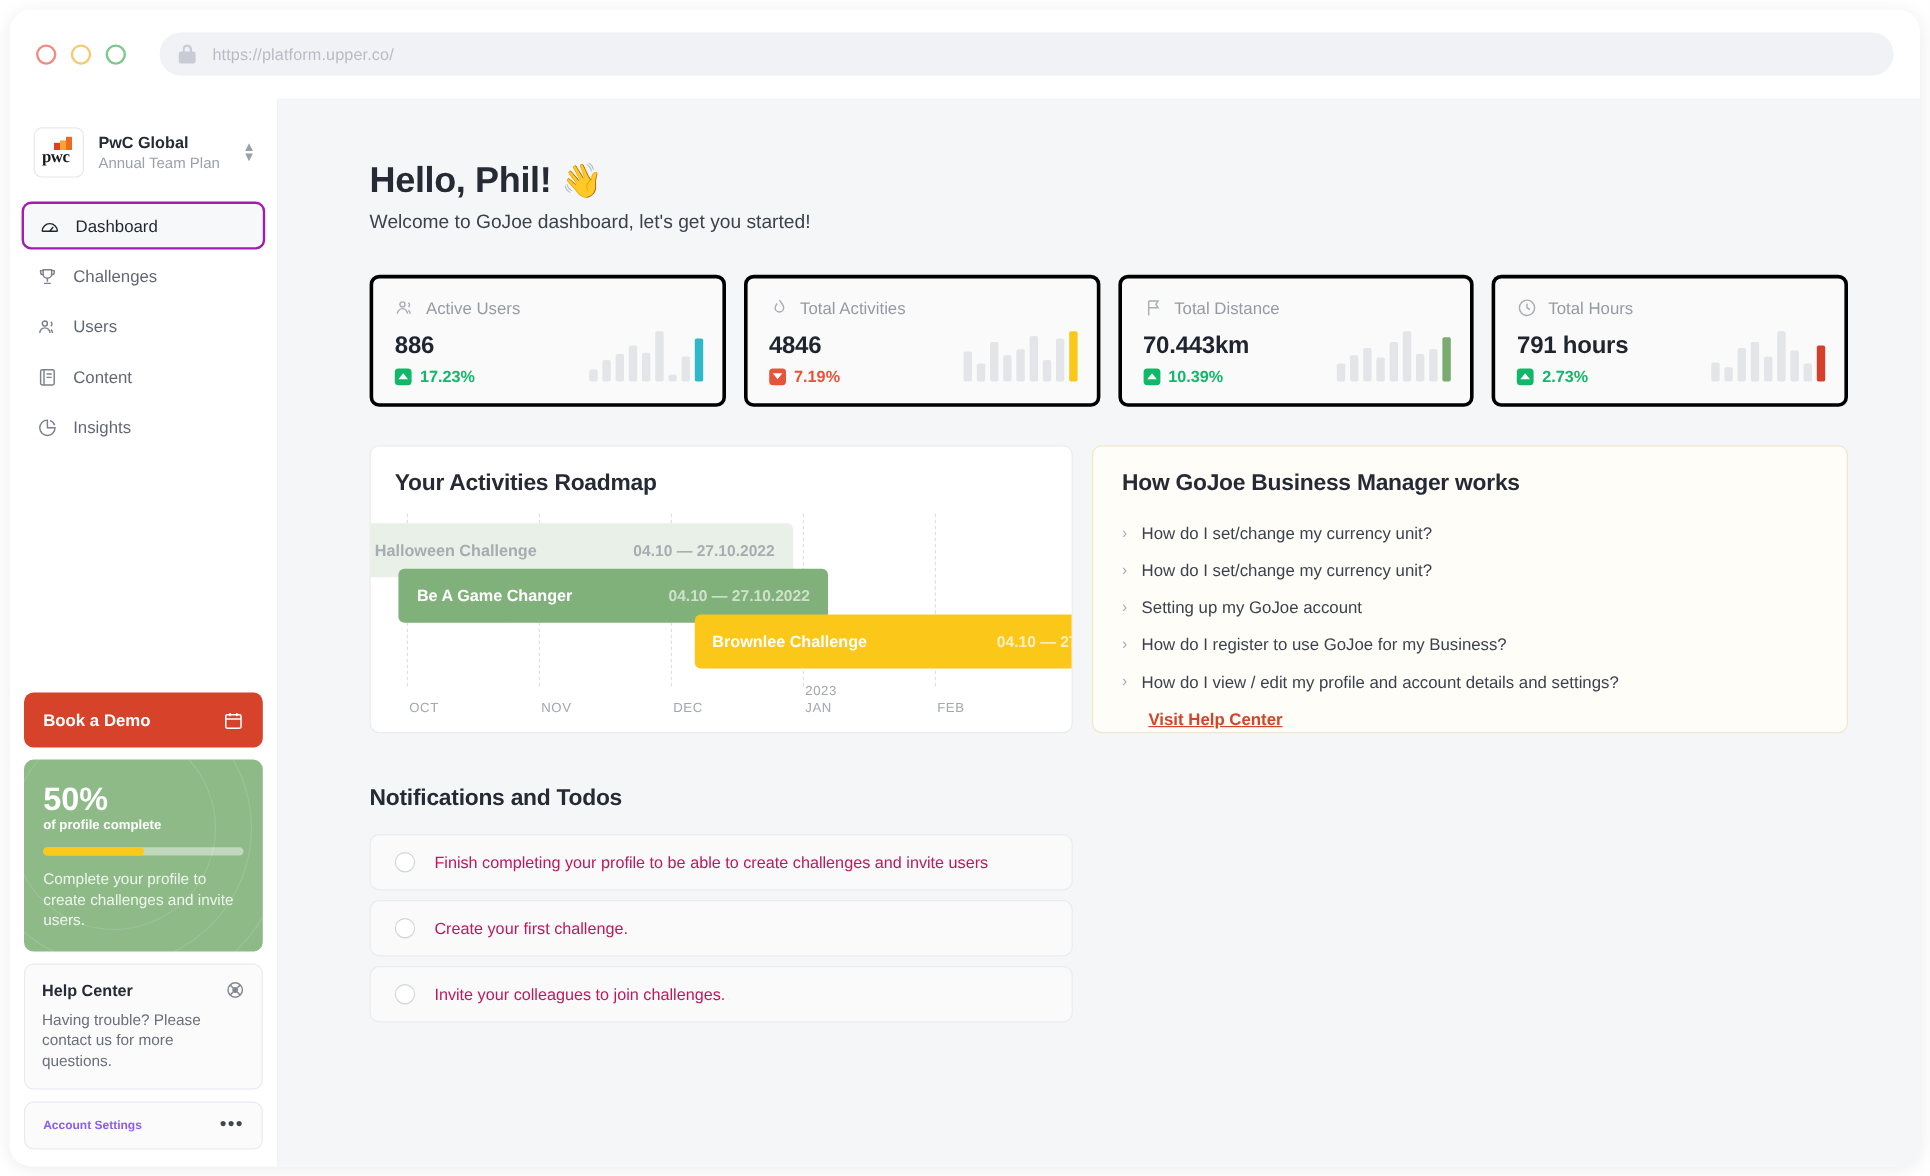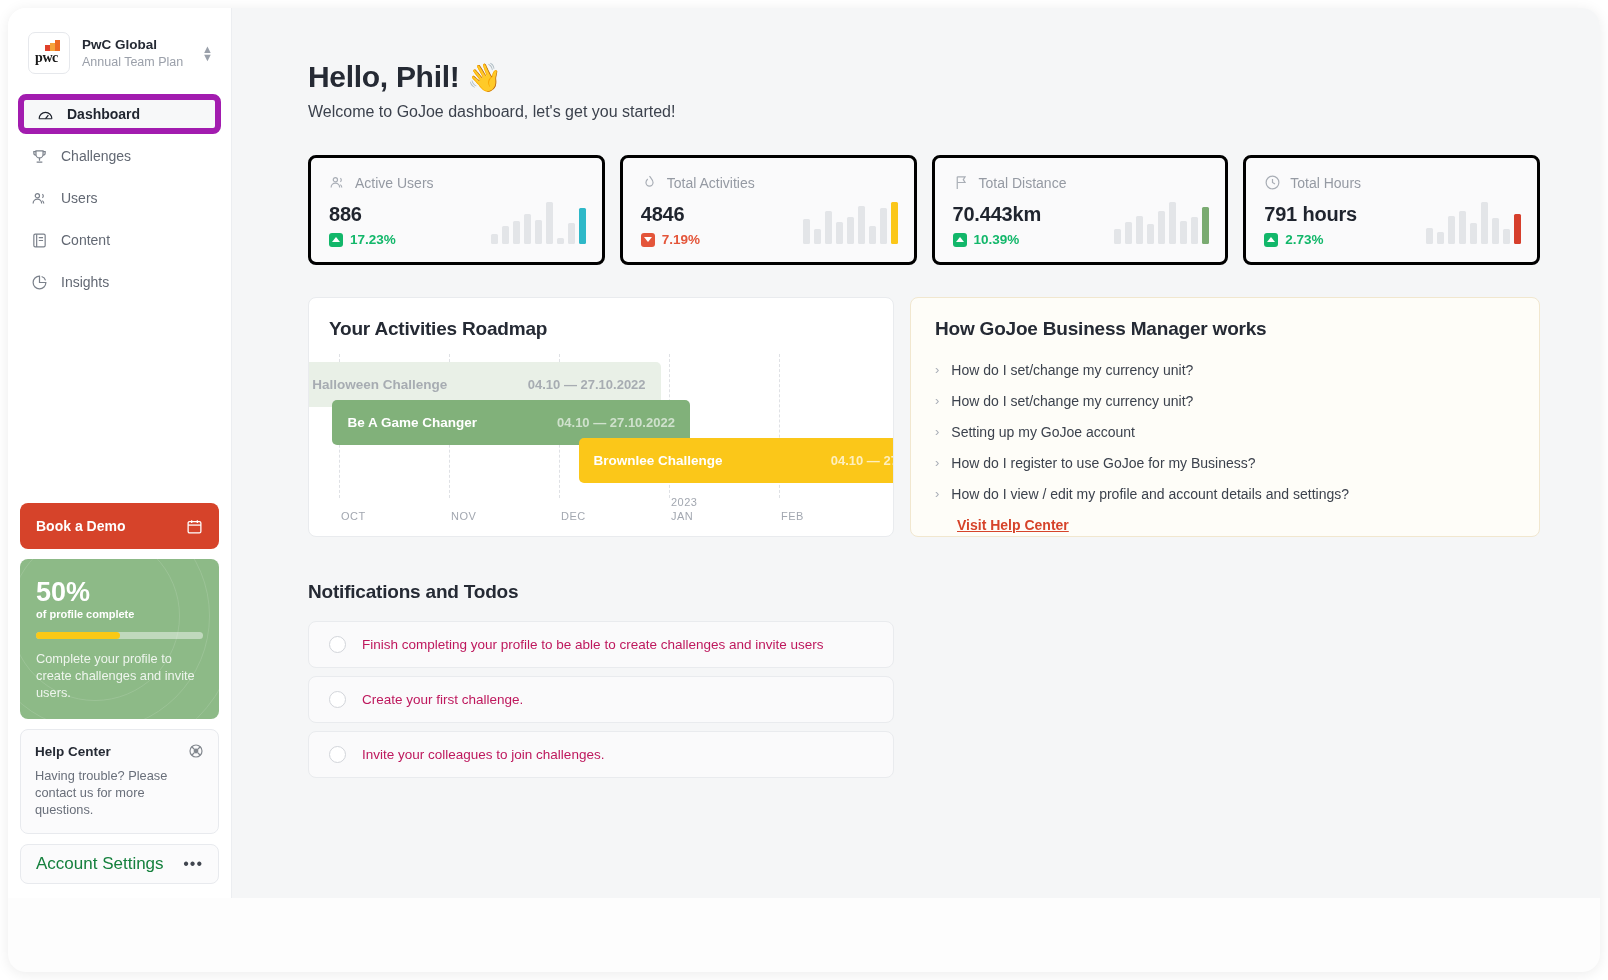--- a/index.html
+++ b/index.html
@@ -81,22 +81,22 @@
   
   .nav { display: flex; flex-direction: column; gap: 2px; }
   .nav-item {
     display: flex; align-items: center; gap: 13px;
     height: 40px; padding: 0 13px;
     border-radius: 8px; cursor: pointer;
     font-size: 14px; color: #626873;
   }
   .nav-item.active {
     background: #f7f8f9;
-    border: 6px solid #a21caf;
-    color: #1f242e; font-weight: bold;
+    border: 2px solid #a21caf;
+    color: #1f242e; font-weight: normal;
   }
   .nav-item svg { flex: none; }
 
   
   .side-bottom { margin-top: auto; display: flex; flex-direction: column; gap: 10px; padding: 0 2px 4px 2px; }
   .demo-btn {
     background: #d6432a; color: #fff;
     border-radius: 8px; height: 46px;
     display: flex; align-items: center; justify-content: space-between;
     padding: 0 16px; font-size: 14px; font-weight: bold; cursor: pointer;
@@ -121,21 +121,21 @@
   }
   .help-head { display: flex; align-items: center; justify-content: space-between; }
   .help-title { font-size: 13.5px; font-weight: bold; color: #252a34; }
   .help-desc { font-size: 12.8px; line-height: 17px; color: #696f7a; margin-top: 8px; }
   .acct {
     border: 1px solid #e8eaee; border-radius: 8px;
     background: #fbfbfc; height: 40px;
     display: flex; align-items: center; justify-content: space-between;
     padding: 0 15px; cursor: pointer;
   }
-  .acct-label { font-size: 17px; font-weight: normal; color: #15803d; }
+  .acct-label { font-size: 10px; font-weight: bold; color: #8b5cf6; }
   .acct-dots { color: #41464f; font-size: 16px; letter-spacing: 1px; line-height: 10px; }
 
   
   h1.greet { font-size: 30px; color: #252a34; font-weight: bold; letter-spacing: -.3px; }
   .greet-wave { font-size: 28px; }
   p.sub { font-size: 16px; color: #3c424d; margin-top: 9px; }
 
   .stats { display: flex; gap: 15px; margin-top: 34px; }
   .stat {
     flex: 1; background: #fafafb;
@@ -200,20 +200,34 @@
     display: flex; align-items: center; gap: 16px; padding: 0 20px;
   }
   .todo-check { width: 17px; height: 17px; border-radius: 50%; border: 1px solid #d2d5da; background:#fff; flex: none; cursor: pointer; }
   .todo-text { font-size: 13.5px; color: #be185d; }
 </style>
 </head>
 <body>
 
 <div class="browser">
 
+  <div class="chrome">
+    <div class="dots">
+      <div class="dot red"></div>
+      <div class="dot yellow"></div>
+      <div class="dot green"></div>
+    </div>
+    <div class="urlbar">
+      <div class="lock-icon">
+        <div class="shackle"></div>
+          <div class="body"></div>
+      </div>
+      <span class="url-text">https://platform.upper.co/</span>
+    </div>
+  </div>
 
   <div class="body-row">
 
     <div class="sidebar">
 
       <div class="org">
         <div class="org-logo">
           <div class="b3"></div>
             <div class="b2"></div>
             <div class="b1"></div>

